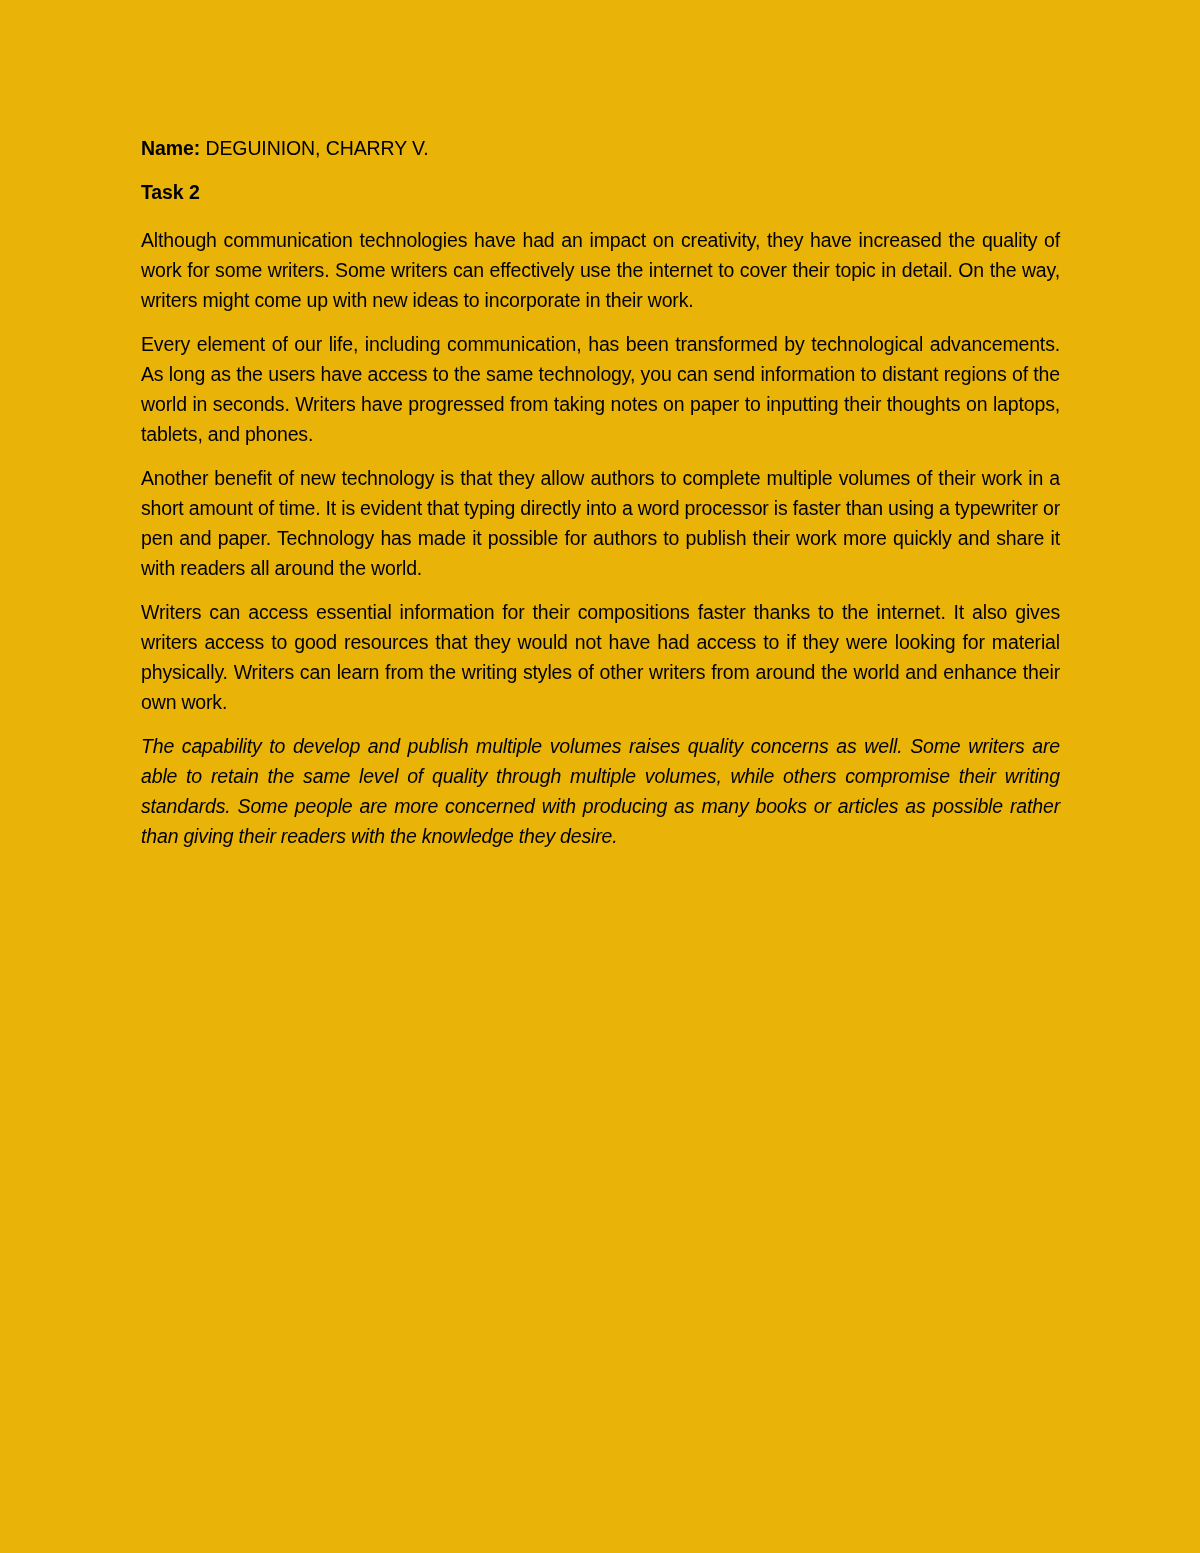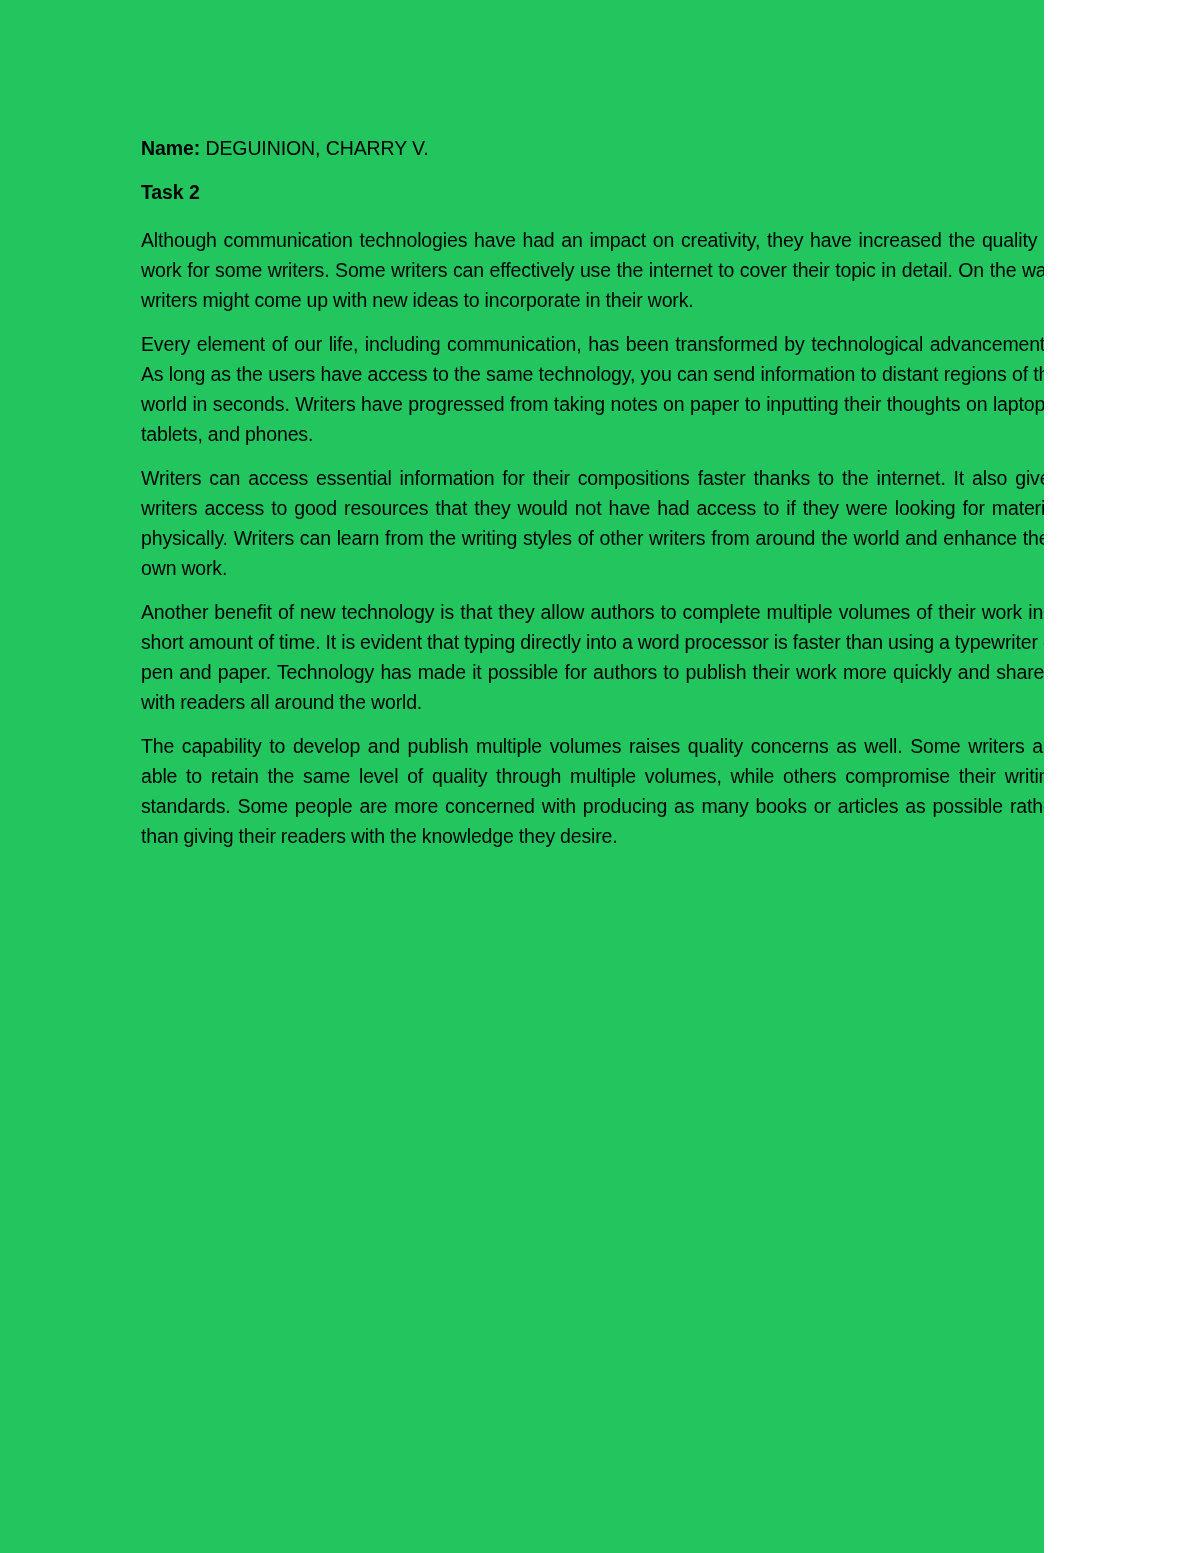--- a/index.html
+++ b/index.html
@@ -2,23 +2,23 @@
 <html><head>
 <meta charset="utf-8">
 <style>
   html, body {
     margin: 0;
     padding: 0;
     background: #ffffff;
   }
   .page {
     position: relative;
-    width: 1044px;
+    width: 1200px;
     height: 1553px;
-    background: #22c55e;
+    background: #eab308;
     box-sizing: border-box;
     overflow: hidden;
   }
   .doc-body {
     position: absolute;
     left: 141px;
     top: 133px;
     width: 919px;
   }
   .meta-line {
@@ -60,36 +60,37 @@
     line-height: 30px;
     color: #000000;
     margin: 0 0 14px 0;
     text-align: justify;
     text-justify: inter-word;
     letter-spacing: -0.15px;
     word-spacing: -0.2px;
   }
   .para:last-child {
     margin-bottom: 16px;
+    font-style: italic;
   }
 </style>
 </head>
 <body>
 
 <div class="page">
   <div class="doc-body">
 
     <p class="meta-line">
       <span class="meta-label">Name:</span><span class="meta-value"> DEGUINION, CHARRY V.</span>
     </p>
 
 
     <p class="task-line">Task 2</p>
 
 
     <p class="para">Although communication technologies have had an impact on creativity, they have increased the quality of work for some writers. Some writers can effectively use the internet to cover their topic in detail. On the way, writers might come up with new ideas to incorporate in their work.</p>
     <p class="para">Every element of our life, including communication, has been transformed by technological advancements. As long as the users have access to the same technology, you can send information to distant regions of the world in seconds. Writers have progressed from taking notes on paper to inputting their thoughts on laptops, tablets, and phones.</p>
+    <p class="para">Another benefit of new technology is that they allow authors to complete multiple volumes of their work in a short amount of time. It is evident that typing directly into a word processor is faster than using a typewriter or pen and paper. Technology has made it possible for authors to publish their work more quickly and share it with readers all around the world.</p>
     <p class="para">Writers can access essential information for their compositions faster thanks to the internet. It also gives writers access to good resources that they would not have had access to if they were looking for material physically. Writers can learn from the writing styles of other writers from around the world and enhance their own work.</p>
-    <p class="para">Another benefit of new technology is that they allow authors to complete multiple volumes of their work in a short amount of time. It is evident that typing directly into a word processor is faster than using a typewriter or pen and paper. Technology has made it possible for authors to publish their work more quickly and share it with readers all around the world.</p>
     <p class="para">The capability to develop and publish multiple volumes raises quality concerns as well. Some writers are able to retain the same level of quality through multiple volumes, while others compromise their writing standards. Some people are more concerned with producing as many books or articles as possible rather than giving their readers with the knowledge they desire.</p>
 
   </div>
 </div>
 
 </body></html>

